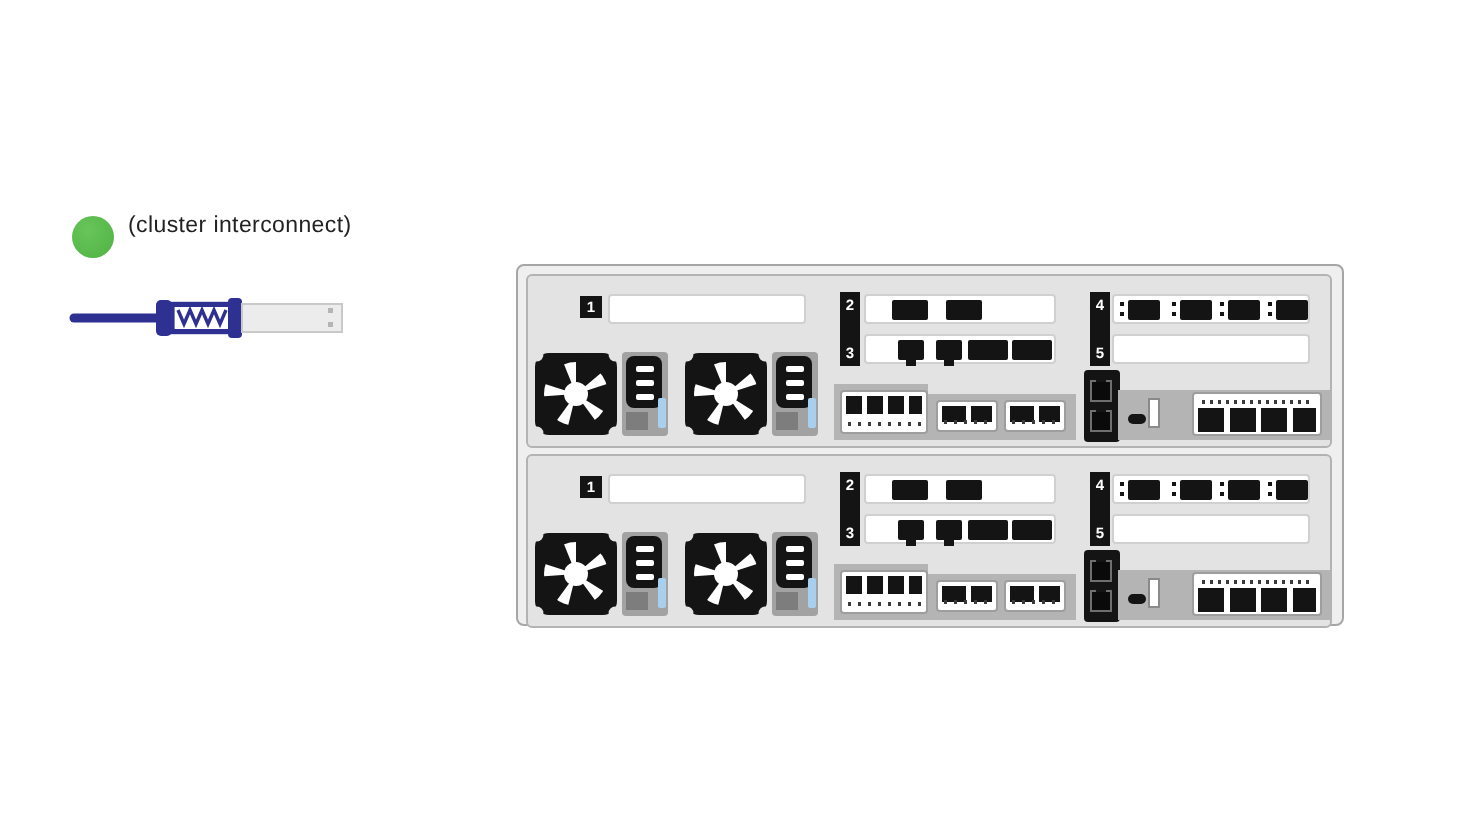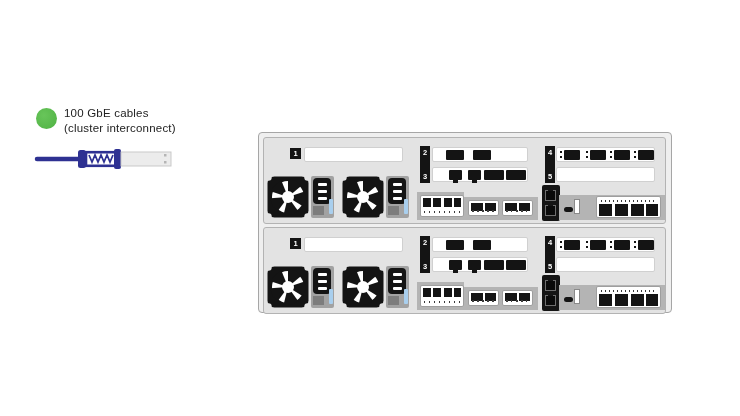--- a/index.html
+++ b/index.html
@@ -105,21 +105,20 @@
         <use href="#blade" transform="rotate(216 21 21)"></use>
         <use href="#blade" transform="rotate(288 21 21)"></use>
       </g>
       <circle cx="21" cy="21" r="6" fill="#ffffff"></circle>
     </symbol>
   </defs>
 </svg>
 
 <div class="legend-dot"></div>
 <div class="legend-text">
-  <div>100 GbE cables</div>
   <div>(cluster interconnect)</div>
 </div>
 <svg class="cable-svg" width="142" height="28" viewBox="0 0 142 28">
   <line x1="4" y1="14" x2="48" y2="14" stroke="#2e3192" stroke-width="4.5" stroke-linecap="round"></line>
   <rect x="45" y="5" width="8" height="18" rx="2.5" fill="#2e3192"></rect>
   <rect x="53" y="7.2" width="31" height="13.6" fill="#ffffff" stroke="#2e3192" stroke-width="2.6"></rect>
   <path d="M56 10 L59 17 L62 10 L65 17 L68 10 L71 17 L74 10 L77 17 L80 10" stroke="#2e3192" stroke-width="1.7" fill="none"></path>
   <rect x="81" y="4" width="7" height="20" rx="2" fill="#2e3192"></rect>
   <rect x="88" y="7" width="50" height="14" fill="#ececec" stroke="#c9c9c9" stroke-width="1"></rect>
   <rect x="131" y="9" width="2.5" height="2.5" fill="#b5b5b5"></rect>

